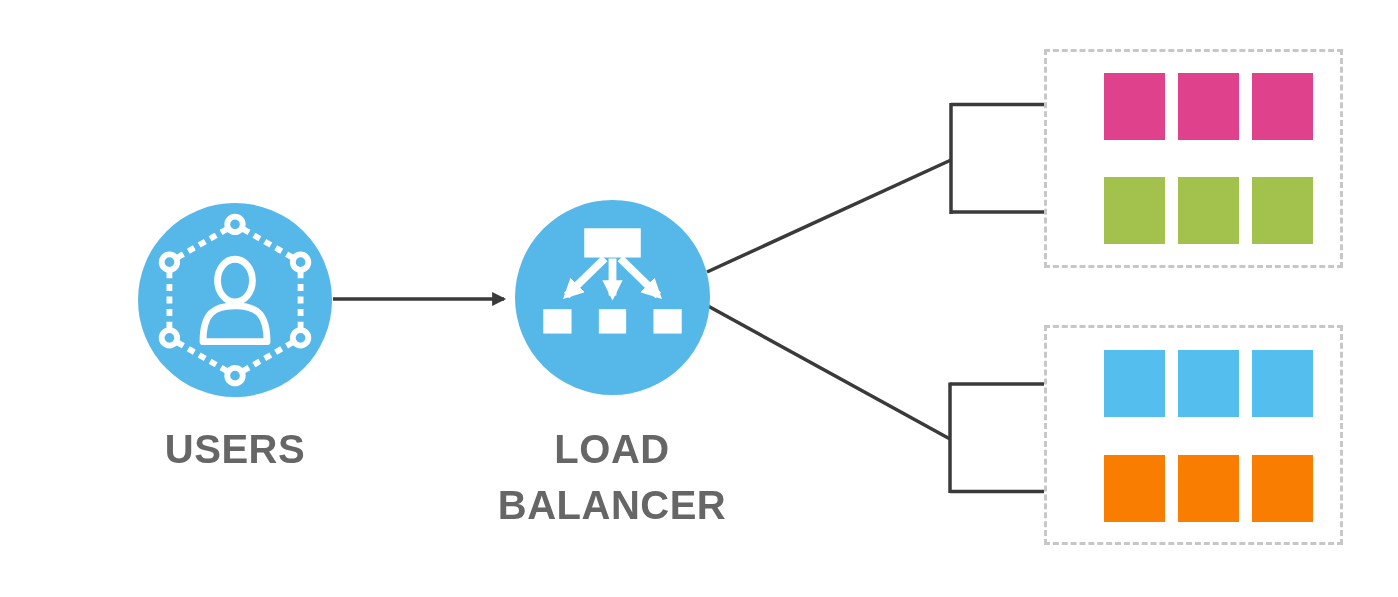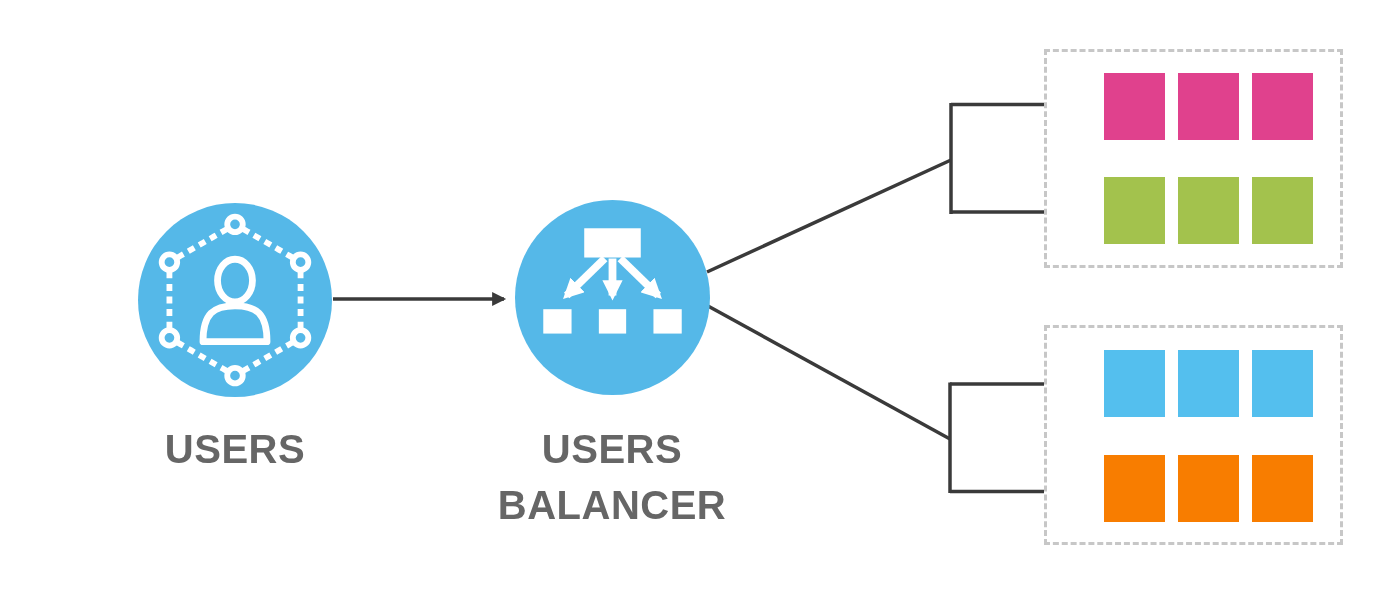--- a/index.html
+++ b/index.html
@@ -124,21 +124,21 @@
         <line x1="50" y1="30" x2="50" y2="49" marker-end="url(#arrow-white)"></line>
         <line x1="54" y1="30" x2="73.5" y2="49" marker-end="url(#arrow-white)"></line>
       </g>
       <g fill="#ffffff">
         <rect x="14.5" y="56" width="14.5" height="12.5"></rect>
         <rect x="43" y="56" width="14" height="12.5"></rect>
         <rect x="71" y="56" width="14.5" height="12.5"></rect>
       </g>
     </svg>
   </div>
-  <div class="node-label" style="left:432px; top:421px; width:300px;">USERS BALANCER</div>
+  <div class="node-label" style="left:432px; top:421px; width:300px;">LOAD BALANCER</div>
 
   <div class="group-box" style="left:1014px; top:49px; height:219px;">
     <div class="instance-row" style="top:21px;">
       <div class="instance-square" style="background-color: rgb(224, 65, 141);"></div>
       <div class="instance-square" style="background-color: rgb(224, 65, 141);"></div>
       <div class="instance-square" style="background-color: rgb(224, 65, 141);"></div>
     </div>
     <div class="instance-row" style="top:125px;">
       <div class="instance-square" style="background-color: rgb(163, 194, 77);"></div>
       <div class="instance-square" style="background-color: rgb(163, 194, 77);"></div>

